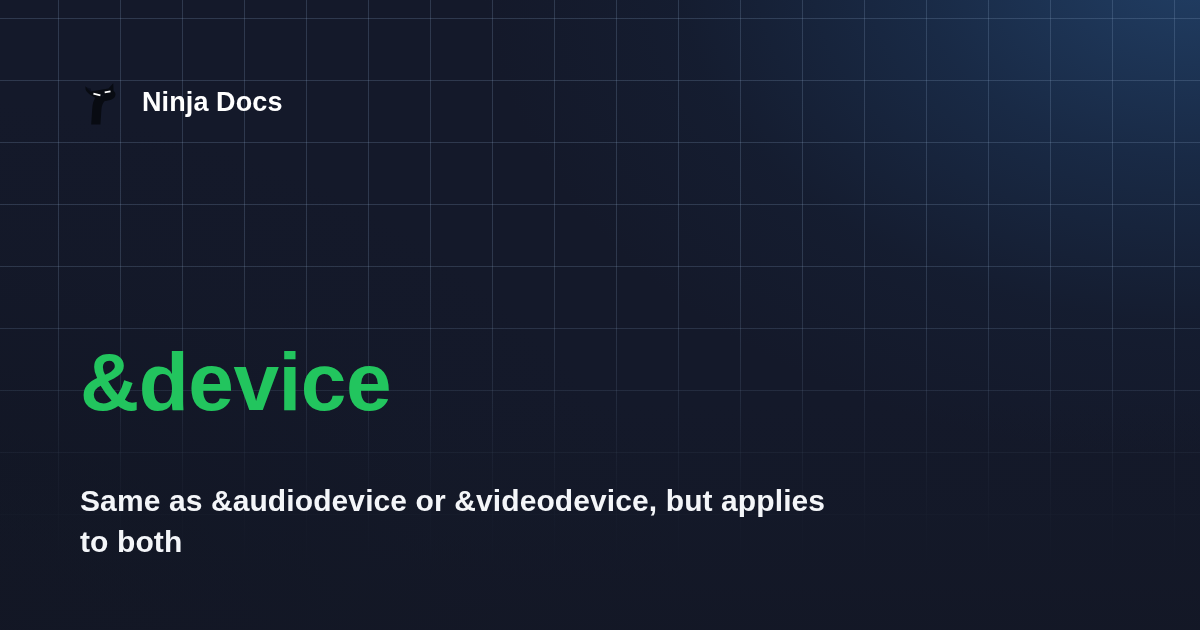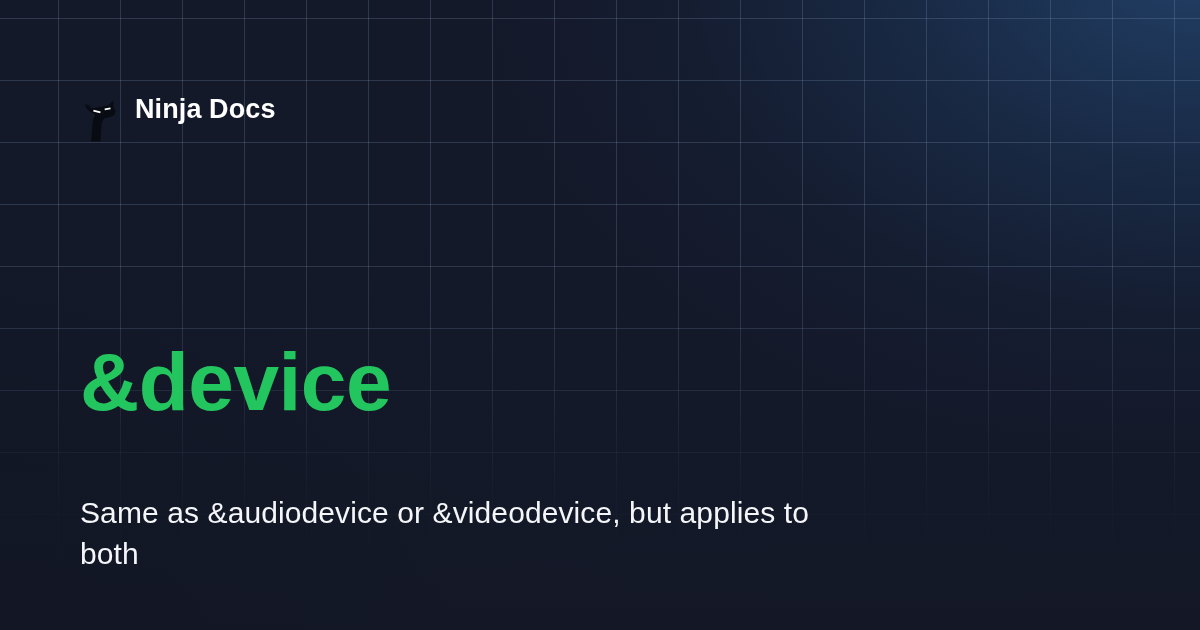--- a/index.html
+++ b/index.html
@@ -102,23 +102,24 @@
 
   .content {
     position: absolute;
     inset: 0;
   }
 
   
   .brand {
     position: absolute;
     left: 80px;
-    top: 96px;
+    top: 78px;
     display: flex;
-    gap: 13px;
+    align-items: center;
+    gap: 20px;
     height: 48px;
   }
   .brand-logo {
     width: 42px;
     height: 46px;
     display: block;
     flex: none;
   }
   .brand-name {
     color: #ffffff;
@@ -138,25 +139,25 @@
     font-size: 82px;
     font-weight: bold;
     line-height: 1;
     letter-spacing: -0.5px;
     white-space: nowrap;
   }
 
   .hero-subtitle {
     position: absolute;
     left: 80px;
-    top: 492px;
+    top: 480px;
     width: 760px;
     color: #f4f6f9;
     font-size: 30px;
-    font-weight: normal;
+    font-weight: bold;
     line-height: 1.38;
     letter-spacing: 0.1px;
   }
 </style>
 </head>
 <body>
 
 <div class="og-card">
 
   <div class="bg-gradient"></div>

